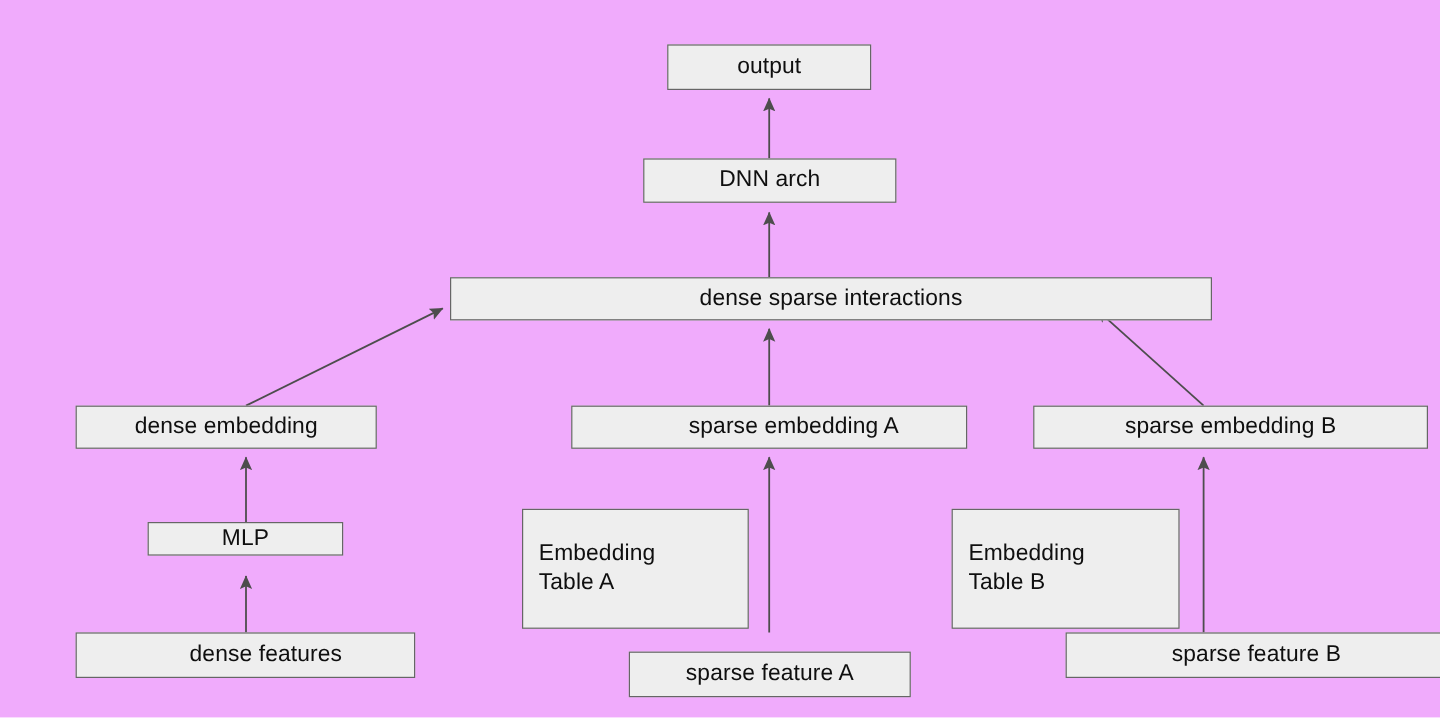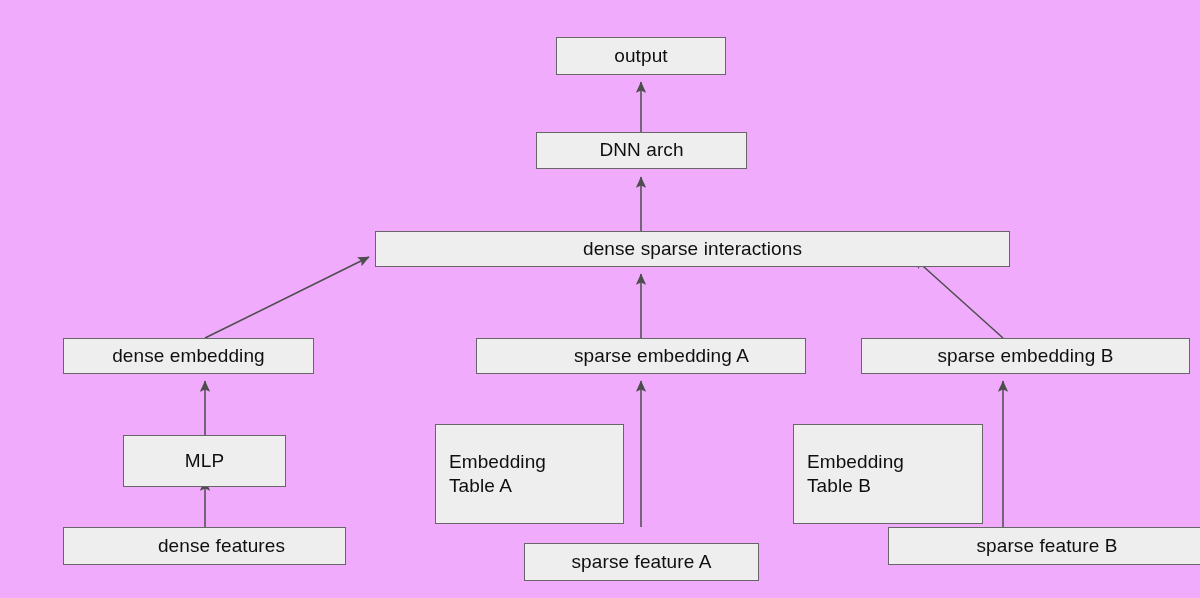--- a/index.html
+++ b/index.html
@@ -72,18 +72,18 @@
       <div class="node" style="left: 556px; top: 37px; width: 170px; height: 38px; background: rgb(238, 238, 238); border-color: rgb(102, 102, 102); color: rgb(15, 15, 15);">output</div>
       <div class="node" style="left: 536px; top: 132px; width: 211px; height: 37px; background: rgb(238, 238, 238); border-color: rgb(102, 102, 102); color: rgb(15, 15, 15); text-align: right;">DNN arch</div>
       <div class="node" style="left: 375px; top: 231px; width: 635px; height: 36px; background: rgb(238, 238, 238); border-color: rgb(102, 102, 102); color: rgb(15, 15, 15);">dense sparse interactions</div>
       <div class="node" style="left: 63px; top: 338px; width: 251px; height: 36px; background: rgb(238, 238, 238); border-color: rgb(102, 102, 102); color: rgb(15, 15, 15);">dense embedding</div>
       <div class="node" style="left: 476px; top: 338px; width: 330px; height: 36px; background: rgb(238, 238, 238); border-color: rgb(102, 102, 102); color: rgb(15, 15, 15); padding-left: 41px;">sparse embedding A</div>
       <div class="node" style="left: 839px; top: 338px; width: 329px; height: 36px; background: rgb(238, 238, 238); border-color: rgb(102, 102, 102); color: rgb(15, 15, 15); margin-left: 22px;">sparse embedding B</div>
       <div class="node left-text" style="left: 435px; top: 408px; width: 189px; height: 100px; background: rgb(238, 238, 238); border-color: rgb(102, 102, 102); color: rgb(15, 15, 15);">Embedding
 Table A</div>
       <div class="node left-text" style="left: 793px; top: 408px; width: 190px; height: 100px; background: rgb(238, 238, 238); border-color: rgb(102, 102, 102); color: rgb(15, 15, 15);">Embedding
 Table B</div>
-      <div class="node" style="left: 123px; top: 435px; width: 163px; height: 52px; background: rgb(238, 238, 238); border-color: rgb(102, 102, 102); color: rgb(15, 15, 15);">MLP</div>
+      <div class="node" style="left: 123px; top: 435px; width: 163px; height: 28px; background: rgb(238, 238, 238); border-color: rgb(102, 102, 102); color: rgb(15, 15, 15);">MLP</div>
       <div class="node" style="left: 63px; top: 527px; width: 283px; height: 38px; background: rgb(238, 238, 238); border-color: rgb(102, 102, 102); color: rgb(15, 15, 15); padding-left: 34px;">dense features</div>
       <div class="node" style="left: 500px; top: 543px; width: 235px; height: 38px; background: rgb(238, 238, 238); border-color: rgb(102, 102, 102); color: rgb(15, 15, 15); margin-left: 24px;">sparse feature A</div>
       <div class="node" style="left: 888px; top: 527px; width: 318px; height: 38px; background: rgb(238, 238, 238); border-color: rgb(102, 102, 102); color: rgb(15, 15, 15);">sparse feature B</div>
     </div>
 </div>
 
 </body></html>

